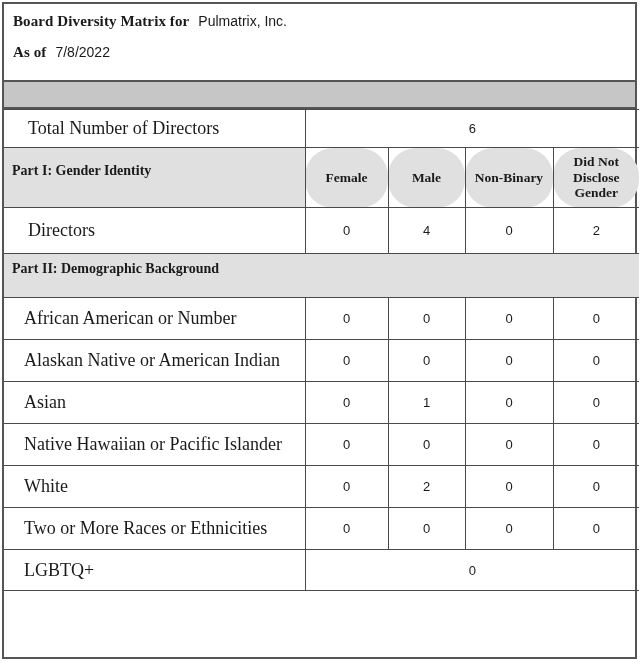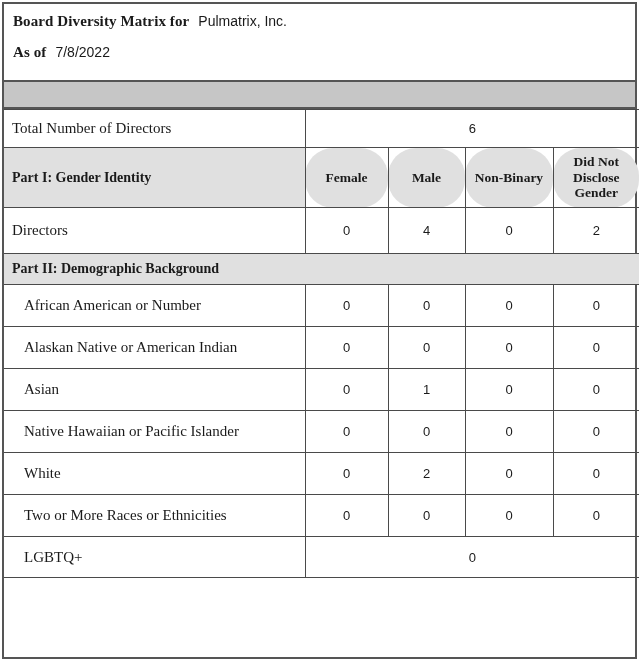--- a/index.html
+++ b/index.html
@@ -79,32 +79,32 @@
   table.matrix td.no-left { border-left: 0; }
   table.matrix td.no-right { border-right: 0; }
 
   col.c-label { width: 301px; }
   col.c-v1 { width: 83px; }
   col.c-v2 { width: 77px; }
   col.c-v3 { width: 88px; }
   col.c-v4 { width: 86px; }
 
   .row-label {
-    padding: 6px 6px 6px 8px;
+    padding: 6px 6px 6px 24px;
     text-align: left;
-    font-size: 15px;
+    font-size: 18px;
   }
   .row-label.indent {
     padding-left: 20px;
   }
   .section-head {
     background: #e0e0e0;
     font-weight: bold;
     font-size: 14px;
-    padding: 7px 6px 7px 8px;
+    padding: 7px 6px 20px 8px;
     text-align: left;
   }
   .col-head {
     background: #e0e0e0;
     font-weight: bold;
     font-size: 13.5px;
     text-align: center;
     padding: 5px 3px;
     line-height: 1.18;
     border-radius: 28px;

